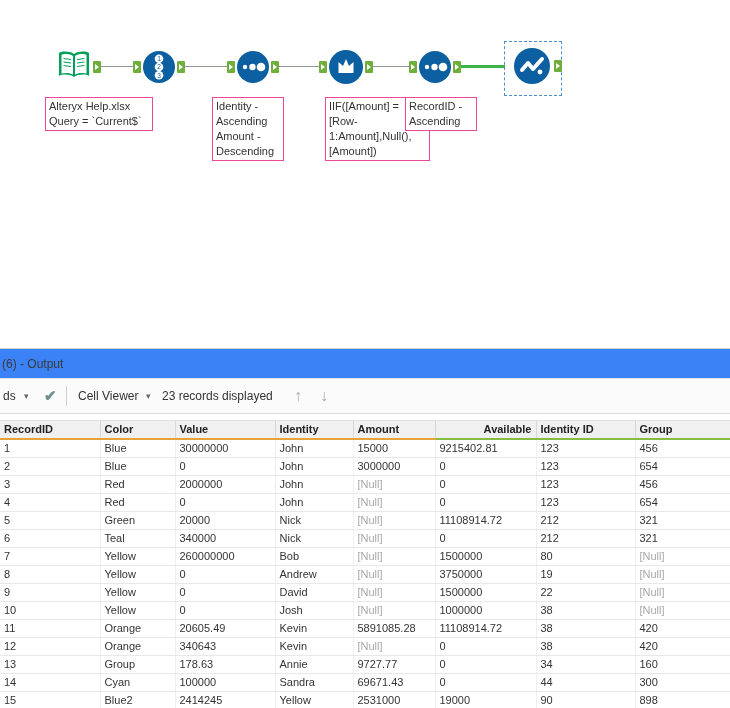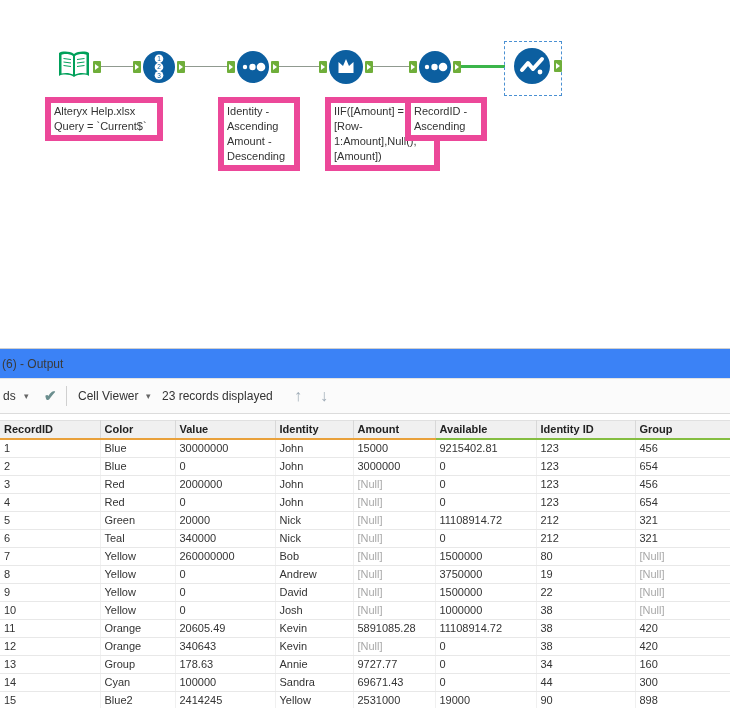--- a/index.html
+++ b/index.html
@@ -6,21 +6,21 @@
     font-family:"Liberation Sans",sans-serif;position:relative;}
   
   .canvas{position:absolute;left:0;top:0;width:730px;height:348px;background:#fff;}
   .tool{position:absolute;cursor:pointer;}
   .stub{position:absolute;width:8px;height:12px;background:#6fae3a;border-radius:1px;}
   .stub::after{content:"";position:absolute;left:2px;top:3px;width:0;height:0;
     border-left:4px solid #fff;border-top:3px solid transparent;border-bottom:3px solid transparent;}
   .wire{position:absolute;height:1px;background:#909a90;}
   .wire.selected{height:3px;background:#3bb54a;}
   .selbox{position:absolute;border:1px dashed #4a90d2;background:transparent;}
-  .ann{position:absolute;border:6px solid #ec4899;background:#fff;color:#333;
+  .ann{position:absolute;border:1px solid #ec4899;background:#fff;color:#333;
     font-size:11px;line-height:15px;padding:1px 3px;white-space:pre-line;z-index:2;}
   .ann.over{z-index:3;}
   
   .panel{position:absolute;left:0;top:348px;width:730px;height:360px;background:#fff;}
   .panel-titlebar{position:absolute;left:0;top:0;width:730px;height:30px;background:#3b82f6;
     border-top:1px solid #cfcfcf;}
   .panel-title{position:absolute;left:2px;top:50%;transform:translateY(-50%);
     font-size:12px;color:#3a3a3a;}
   .toolbar{position:absolute;left:0;top:30px;width:730px;height:34px;background:#fbfbfb;
     border-top:1px solid #e3e3e3;border-bottom:1px solid #dcdcdc;}
@@ -128,21 +128,21 @@
         <circle cx="19" cy="19" r="18" fill="#0c5fa0"></circle>
         <polyline points="9,23 15,16 20,22 29,12" fill="none" stroke="#fff" stroke-width="4" stroke-linecap="round" stroke-linejoin="round"></polyline>
         <circle cx="27" cy="25" r="2.4" fill="#fff"></circle>
       </svg>
     </span>
   </div>
   <div class="stub" style="left:554px;top:60px"></div>
 
   <div class="ann" style="left:45px;top:97px;width:100px">Alteryx Help.xlsx
 Query = `Current$`</div>
-  <div class="ann" style="left:218px;top:97px;width:64px">Identity -
+  <div class="ann" style="left:212px;top:97px;width:64px">Identity -
 Ascending
 Amount -
 Descending</div>
   <div class="ann" style="left:325px;top:97px;width:97px">IIF([Amount] =
 [Row-
 1:Amount],Null(),
 [Amount])</div>
   <div class="ann over" style="left:405px;top:97px;width:64px">RecordID -
 Ascending</div>
 </div>
@@ -176,21 +176,21 @@
         <col style="width: 99px;">
         <col style="width: 95px;">
       </colgroup>
       <thead>
         <tr>
           <th style="border-bottom-color: rgb(233, 161, 59);">RecordID</th>
           <th style="border-bottom-color: rgb(233, 161, 59);">Color</th>
           <th style="border-bottom-color: rgb(233, 161, 59);">Value</th>
           <th style="border-bottom-color: rgb(233, 161, 59);">Identity</th>
           <th style="border-bottom-color: rgb(233, 161, 59);">Amount</th>
-          <th style="border-bottom-color: rgb(132, 189, 65);">Available</th>
+          <th style="border-bottom-color: rgb(132, 189, 65); text-align: right;">Available</th>
           <th style="border-bottom-color: rgb(132, 189, 65);">Identity ID</th>
           <th style="border-bottom-color: rgb(132, 189, 65);">Group</th>
         </tr>
       </thead>
       <tbody>
         <tr>
           <td>1</td>
           <td>Blue</td>
           <td>30000000</td>
           <td>John</td>

